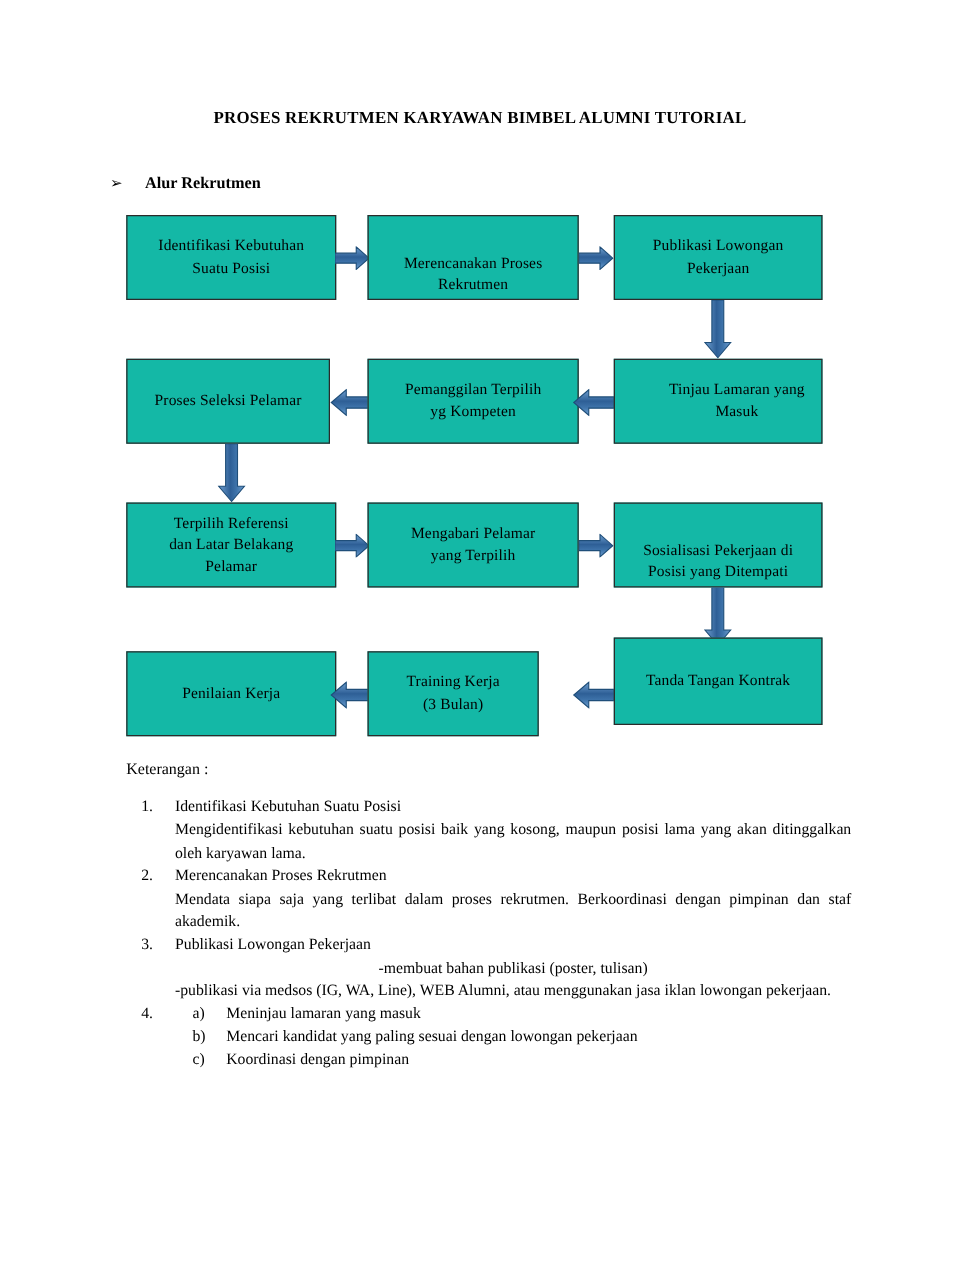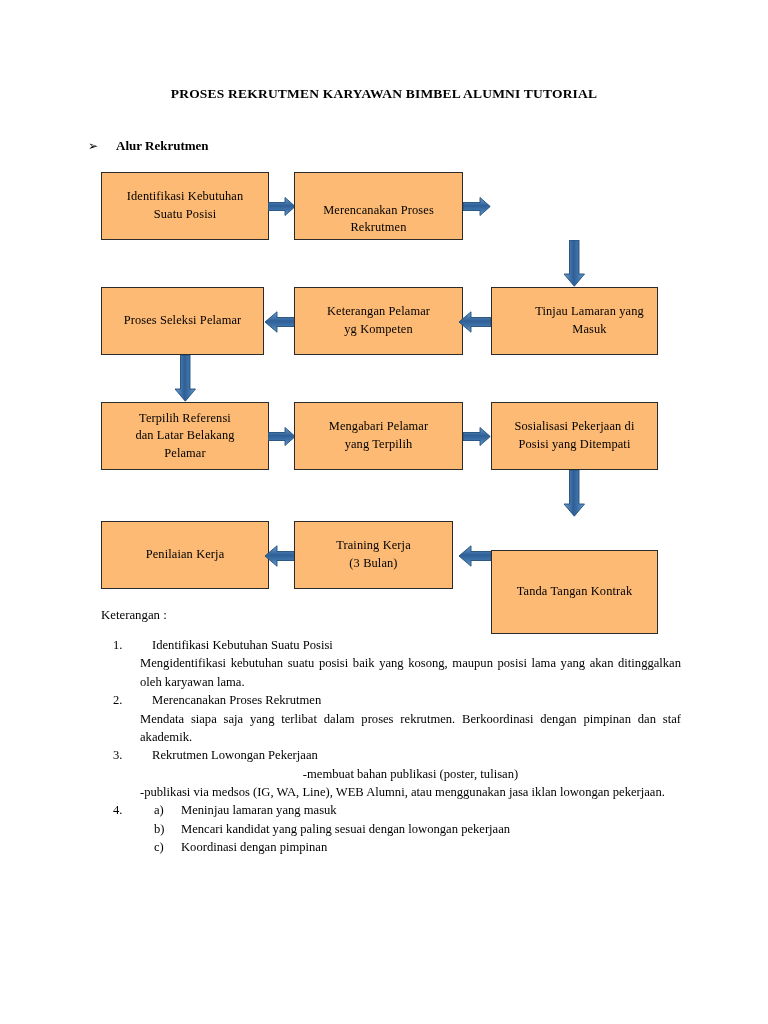--- a/index.html
+++ b/index.html
@@ -33,21 +33,21 @@
     font-size:12px;line-height:1;
     font-family:"DejaVu Sans", sans-serif;
   }
   .section-label{display:inline-block;}
 
   
   .flow{position:absolute;left:0;top:0;width:768px;height:1024px;}
   .fbox{
     position:absolute;
     border:1.3px solid #2b2b2b;
-    background:#fdba74;
+    background:#14b8a6;
     box-sizing:border-box;
     display:flex;align-items:center;justify-content:center;
     text-align:center;
     font-size:12.4px;
     line-height:1.42;
     padding:2px 8px;
     font-family:"Liberation Serif", serif;
     letter-spacing:.01em;
   }
 
@@ -67,21 +67,21 @@
   }
   .note-item{
     position:relative;
     padding-left:39px;
     margin-bottom:0px;
   }
   .note-num{
     position:absolute;left:12px;top:0;
     width:24px;text-align:left;
   }
-  .note-title{display:block;margin-left:12px;}
+  .note-title{display:block;}
   .note-body{display:block;text-align:justify;}
   .note-body.nojust{text-align:center;}
   .sublist{
     list-style:none;margin:0;padding:0;
   }
   .sub-item{
     position:relative;padding-left:41px;
   }
   .sub-mark{position:absolute;left:14px;top:0;width:28px;}
 </style>
@@ -126,20 +126,26 @@
         <span>Rekrutmen</span>
       </div>
     </div>
 
     <div class="arrow" style="left:463px;top:197px;">
       <svg width="28" height="19" viewBox="0 0 28 19">
         <polygon points="0,5.5 17,5.5 17,0.5 27.2,9.5 17,18.5 17,13.5 0,13.5" fill="url(#gr1)" stroke="#1f4e79" stroke-width="0.9"></polygon>
       </svg>
     </div>
 
+    <div class="fbox" style="left:491px;top:172px;width:167px;height:68px;">
+      <div>
+        <span>Publikasi Lowongan</span><br>
+        <span>Pekerjaan</span>
+      </div>
+    </div>
 
     <div class="arrow" style="left:563px;top:240px;">
       <svg width="23" height="47" viewBox="0 0 23 47">
         <defs>
             <linearGradient id="gv1" x1="0" y1="0" x2="1" y2="0">
           <stop offset="0%" stop-color="#6f9fd0"></stop>
               <stop offset="45%" stop-color="#2e5f96"></stop>
           <stop offset="70%" stop-color="#3f74ab"></stop>
               <stop offset="100%" stop-color="#6f9fd0"></stop>
         </linearGradient>
@@ -163,21 +169,21 @@
           <stop offset="70%" stop-color="#3f74ab"></stop>
               <stop offset="100%" stop-color="#6f9fd0"></stop>
         </linearGradient>
           </defs>
         <polygon points="33.2,6.5 13,6.5 13,0.8 1,11 13,21.2 13,15.5 33.2,15.5" fill="url(#gl1)" stroke="#1f4e79" stroke-width="0.9"></polygon>
       </svg>
     </div>
 
     <div class="fbox" style="left:294px;top:287px;width:169px;height:68px;">
       <div>
-        <span>Keterangan Pelamar</span><br>
+        <span>Pemanggilan Terpilih</span><br>
         <span>yg Kompeten</span>
       </div>
     </div>
 
     <div class="arrow" style="left:458px;top:311px;">
       <svg width="34" height="22" viewBox="0 0 34 22">
         <polygon points="33.2,6.5 13,6.5 13,0.8 1,11 13,21.2 13,15.5 33.2,15.5" fill="url(#gl1)" stroke="#1f4e79" stroke-width="0.9"></polygon>
       </svg>
     </div>
 
@@ -214,21 +220,21 @@
         <span>yang Terpilih</span>
       </div>
     </div>
 
     <div class="arrow" style="left:463px;top:427px;">
       <svg width="28" height="19" viewBox="0 0 28 19">
         <polygon points="0,5.5 17,5.5 17,0.5 27.2,9.5 17,18.5 17,13.5 0,13.5" fill="url(#gr1)" stroke="#1f4e79" stroke-width="0.9"></polygon>
       </svg>
     </div>
 
-    <div class="fbox" style="left:491px;top:402px;width:167px;height:68px;">
+    <div class="fbox" style="left:491px;top:402px;width:167px;height:68px;align-items:flex-end;">
       <div>
         <span>Sosialisasi Pekerjaan di</span><br>
         <span>Posisi yang Ditempati</span>
       </div>
     </div>
 
     <div class="arrow" style="left:563px;top:470px;">
       <svg width="23" height="47" viewBox="0 0 23 47">
         <polygon points="6.5,0 16,0 16,34 21.5,34 11.3,46.2 1,34 6.5,34" fill="url(#gv1)" stroke="#1f4e79" stroke-width="0.9"></polygon>
       </svg>
@@ -239,34 +245,34 @@
         <span>Penilaian Kerja</span>
       </div>
     </div>
 
     <div class="arrow" style="left:264px;top:545px;">
       <svg width="34" height="22" viewBox="0 0 34 22">
         <polygon points="33.2,6.5 13,6.5 13,0.8 1,11 13,21.2 13,15.5 33.2,15.5" fill="url(#gl1)" stroke="#1f4e79" stroke-width="0.9"></polygon>
       </svg>
     </div>
 
-    <div class="fbox" style="left:294px;top:521px;width:159px;height:68px;">
+    <div class="fbox" style="left:294px;top:521px;width:137px;height:68px;">
       <div>
         <span>Training Kerja</span><br>
         <span>(3 Bulan)</span>
       </div>
     </div>
 
     <div class="arrow" style="left:458px;top:545px;">
       <svg width="34" height="22" viewBox="0 0 34 22">
         <polygon points="33.2,6.5 13,6.5 13,0.8 1,11 13,21.2 13,15.5 33.2,15.5" fill="url(#gl1)" stroke="#1f4e79" stroke-width="0.9"></polygon>
       </svg>
     </div>
 
-    <div class="fbox" style="left:491px;top:550px;width:167px;height:84px;">
+    <div class="fbox" style="left:491px;top:510px;width:167px;height:70px;">
       <div>
         <span>Tanda Tangan Kontrak</span>
       </div>
     </div>
 
   </div>
 
   <div class="keterangan-head">Keterangan :</div>
 
   <div class="notes">
@@ -278,21 +284,21 @@
     </div>
 
     <div class="note-item">
       <span class="note-num">2.</span>
       <span class="note-title">Merencanakan Proses Rekrutmen</span>
       <span class="note-body">Mendata siapa saja yang terlibat dalam proses rekrutmen. Berkoordinasi dengan pimpinan dan staf akademik.</span>
     </div>
 
     <div class="note-item">
       <span class="note-num">3.</span>
-      <span class="note-title">Rekrutmen Lowongan Pekerjaan</span>
+      <span class="note-title">Publikasi Lowongan Pekerjaan</span>
       <span class="note-body nojust">-membuat bahan publikasi (poster, tulisan)</span>
       <span class="note-body">-publikasi via medsos (IG, WA, Line), WEB Alumni, atau menggunakan jasa iklan lowongan pekerjaan.</span>
     </div>
 
     <div class="note-item">
       <span class="note-num">4.</span>
       <div class="sublist">
         <div class="sub-item">
           <span class="sub-mark">a)</span>
           <span>Meninjau lamaran yang masuk</span>

